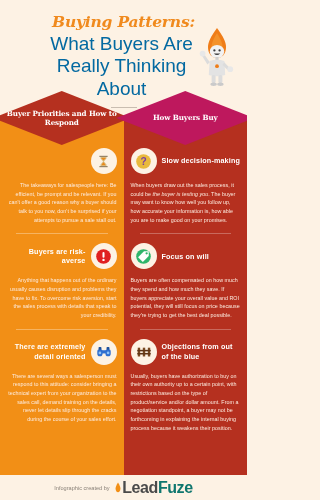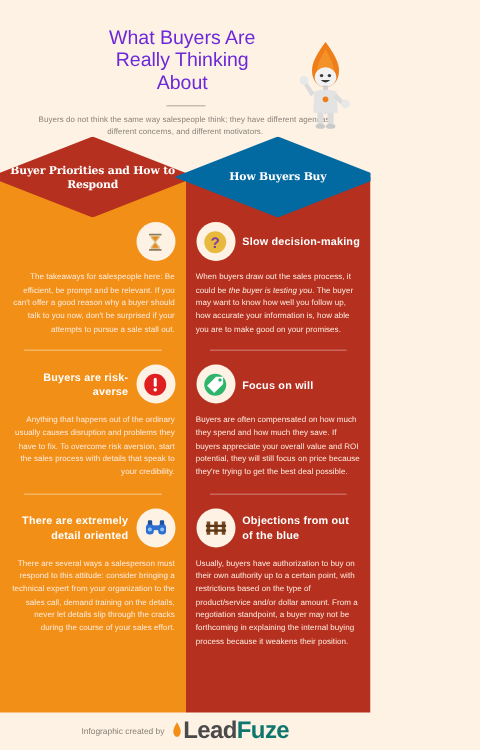--- a/index.html
+++ b/index.html
@@ -28,23 +28,23 @@
     font-family: "DejaVu Serif", serif;
     font-style: italic;
     font-weight: bold;
     font-size: 15.5px;
     color: #f08a1e;
     letter-spacing: -0.2px;
     line-height: 1.05;
   }
   .title-main {
     font-family: "Liberation Sans", sans-serif;
-    font-size: 13px;
+    font-size: 19px;
     font-weight: 400;
-    color: #6d28d9;
+    color: #0369a1;
     line-height: 1.17;
     margin-top: 3px;
     padding-right: 4px;
   }
   .title-rule {
     width: 26px;
     height: 1px;
     background: #c9bdb0;
     margin: 7px auto 5px auto;
   }
@@ -86,21 +86,21 @@
     left: 50%;
     transform: translateX(-50%);
     width: 138px;
     height: 54px;
     display: flex;
     align-items: center;
     justify-content: center;
     clip-path: polygon(50% 0%, 100% 50%, 50% 100%, 0% 50%);
   }
   .banner-left  { background: #b5301f; }
-  .banner-right { background: #0369a1; justify-content: center; }
+  .banner-right { background: #be185d; justify-content: center; }
   .banner-text {
     font-family: "DejaVu Serif", serif;
     font-weight: bold;
     font-size: 7.2px;
     color: #ffffff;
     text-align: center;
     line-height: 1.3;
     padding: 0 14px;
     letter-spacing: -0.1px;
   }
@@ -176,20 +176,21 @@
   .brand-lead { color: #4a4a4a; }
   .brand-fuze { color: #0f766e; }
   .brand-flame { margin-right: 0.5px; }
 </style>
 </head>
 <body>
 
 <div id="infographic">
 
   <div class="header">
+    <div class="title-script">Buying Patterns:</div>
     <div class="title-main">
       <div>What Buyers Are</div>
       <div>Really Thinking</div>
       <div>About</div>
     </div>
     <div class="title-rule"></div>
     <div class="subtitle">Buyers do not think the same way salespeople think; they have different agendas, different concerns, and different motivators.</div>
 
     <div class="mascot">
       <svg viewBox="0 0 42 60" width="42" height="60">

